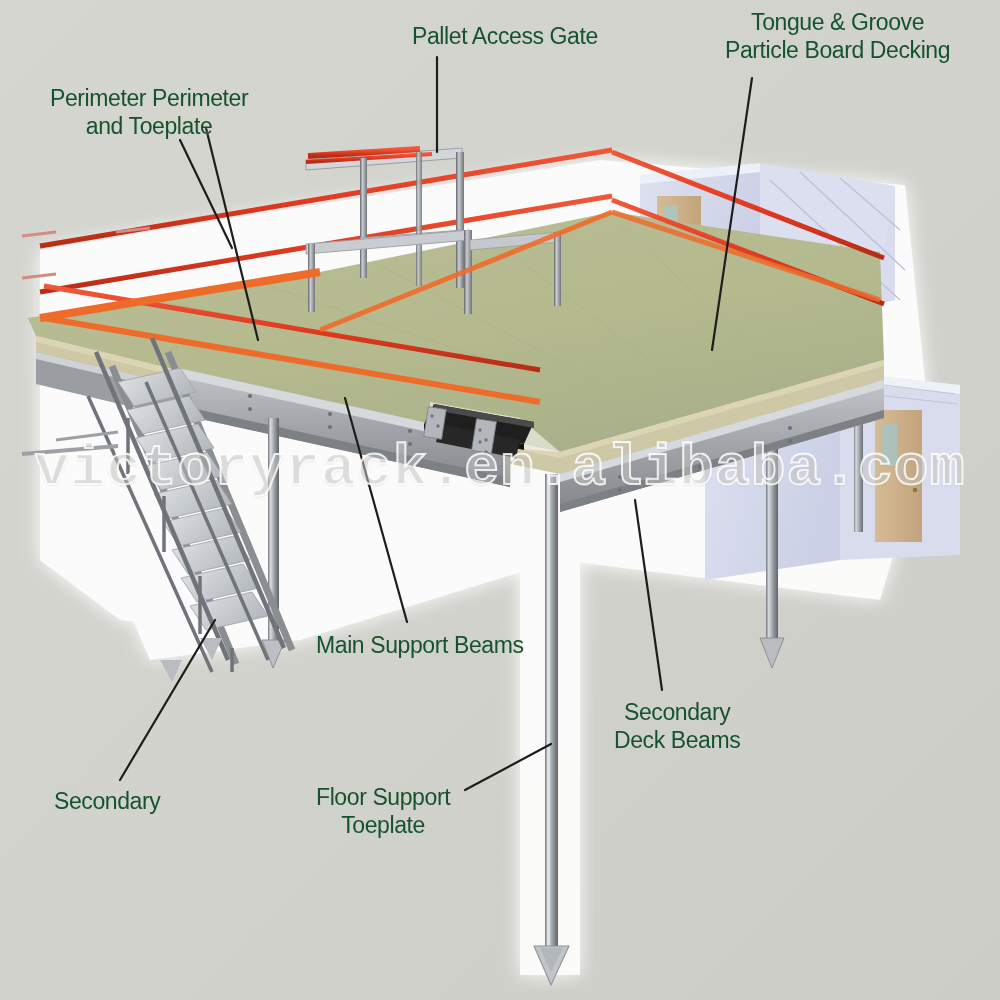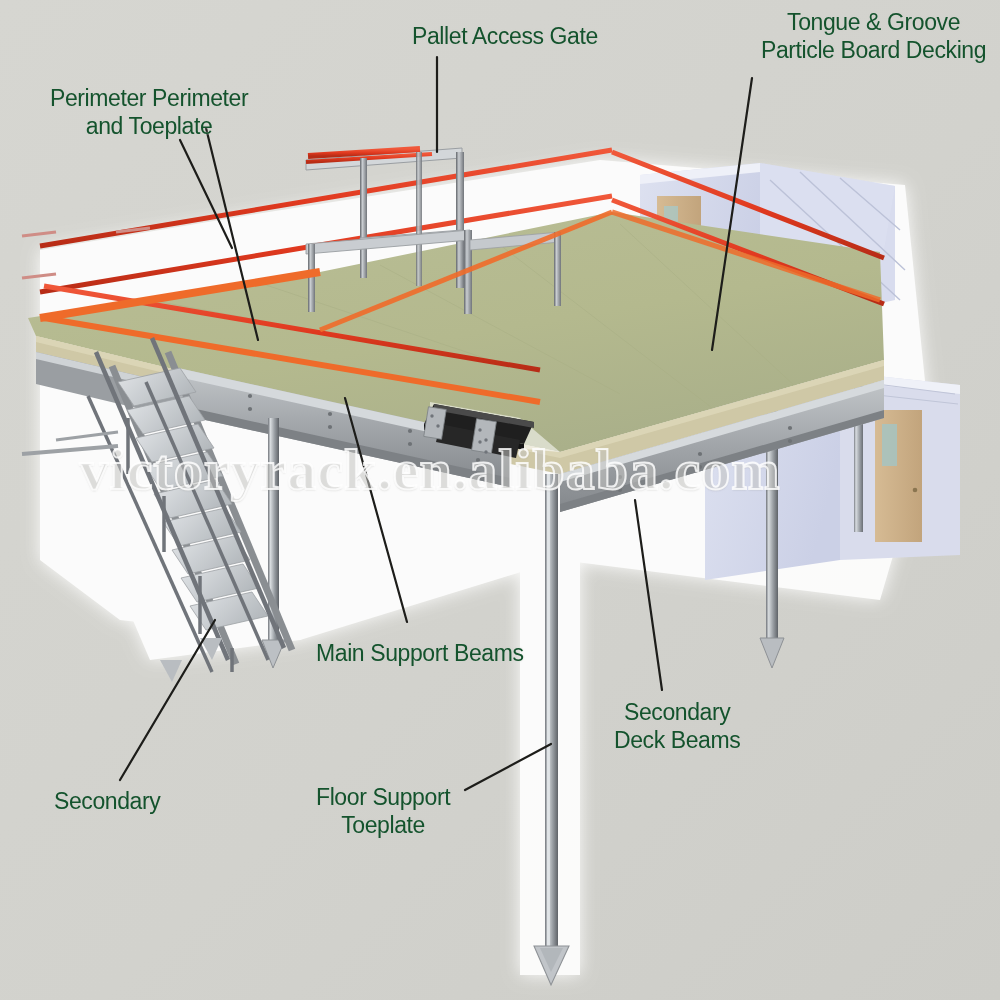--- a/index.html
+++ b/index.html
@@ -21,23 +21,23 @@
     font-weight:400;
     line-height:1.22;
     letter-spacing:-0.4px;
     white-space:pre;
     text-shadow:0 0 2px rgba(211,211,206,.9);
     pointer-events:none;
     text-align:center;
   }
   .wm{
     position:absolute;
-    left:0;top:436px;width:860px;
+    left:0;top:436px;width:1000px;
     text-align:center;
-    font-family:Liberation Serif, serif;
+    font-family:Liberation Mono, monospace;
     font-size:58px;
     font-weight:700;
     letter-spacing:1px;
     color:rgba(255,255,255,.30);
     -webkit-text-stroke:2px rgba(255,255,255,.82);
     text-shadow:0 1px 2px rgba(120,120,115,.35);
     pointer-events:none;
     white-space:nowrap;
   }
 </style>
@@ -333,22 +333,22 @@
     <path d="M662,690 L635,500"></path>
     <path d="M465,790 L551,744"></path>
     <path d="M120,780 L215,620"></path>
   </g>
 </svg>
 </div>
 
 <div class="lbl" style="left:50px;top:84px;">Perimeter Perimeter
 and Toeplate</div>
 <div class="lbl" style="left:412px;top:22px;">Pallet Access Gate</div>
-<div class="lbl" style="left:725px;top:8px;margin-left:36px;">Tongue &amp; Groove
+<div class="lbl" style="left:725px;top:8px;">Tongue &amp; Groove
 Particle Board Decking</div>
-<div class="lbl" style="left:316px;top:631px;margin-top:8px;">Main Support Beams</div>
+<div class="lbl" style="left:316px;top:631px;">Main Support Beams</div>
 <div class="lbl" style="left:614px;top:698px;">Secondary
 Deck Beams</div>
 <div class="lbl" style="left:316px;top:783px;">Floor Support
 Toeplate</div>
 <div class="lbl" style="left:54px;top:787px;">Secondary</div>
 
 <div class="wm">victoryrack.en.alibaba.com</div>
 
 </body></html>

